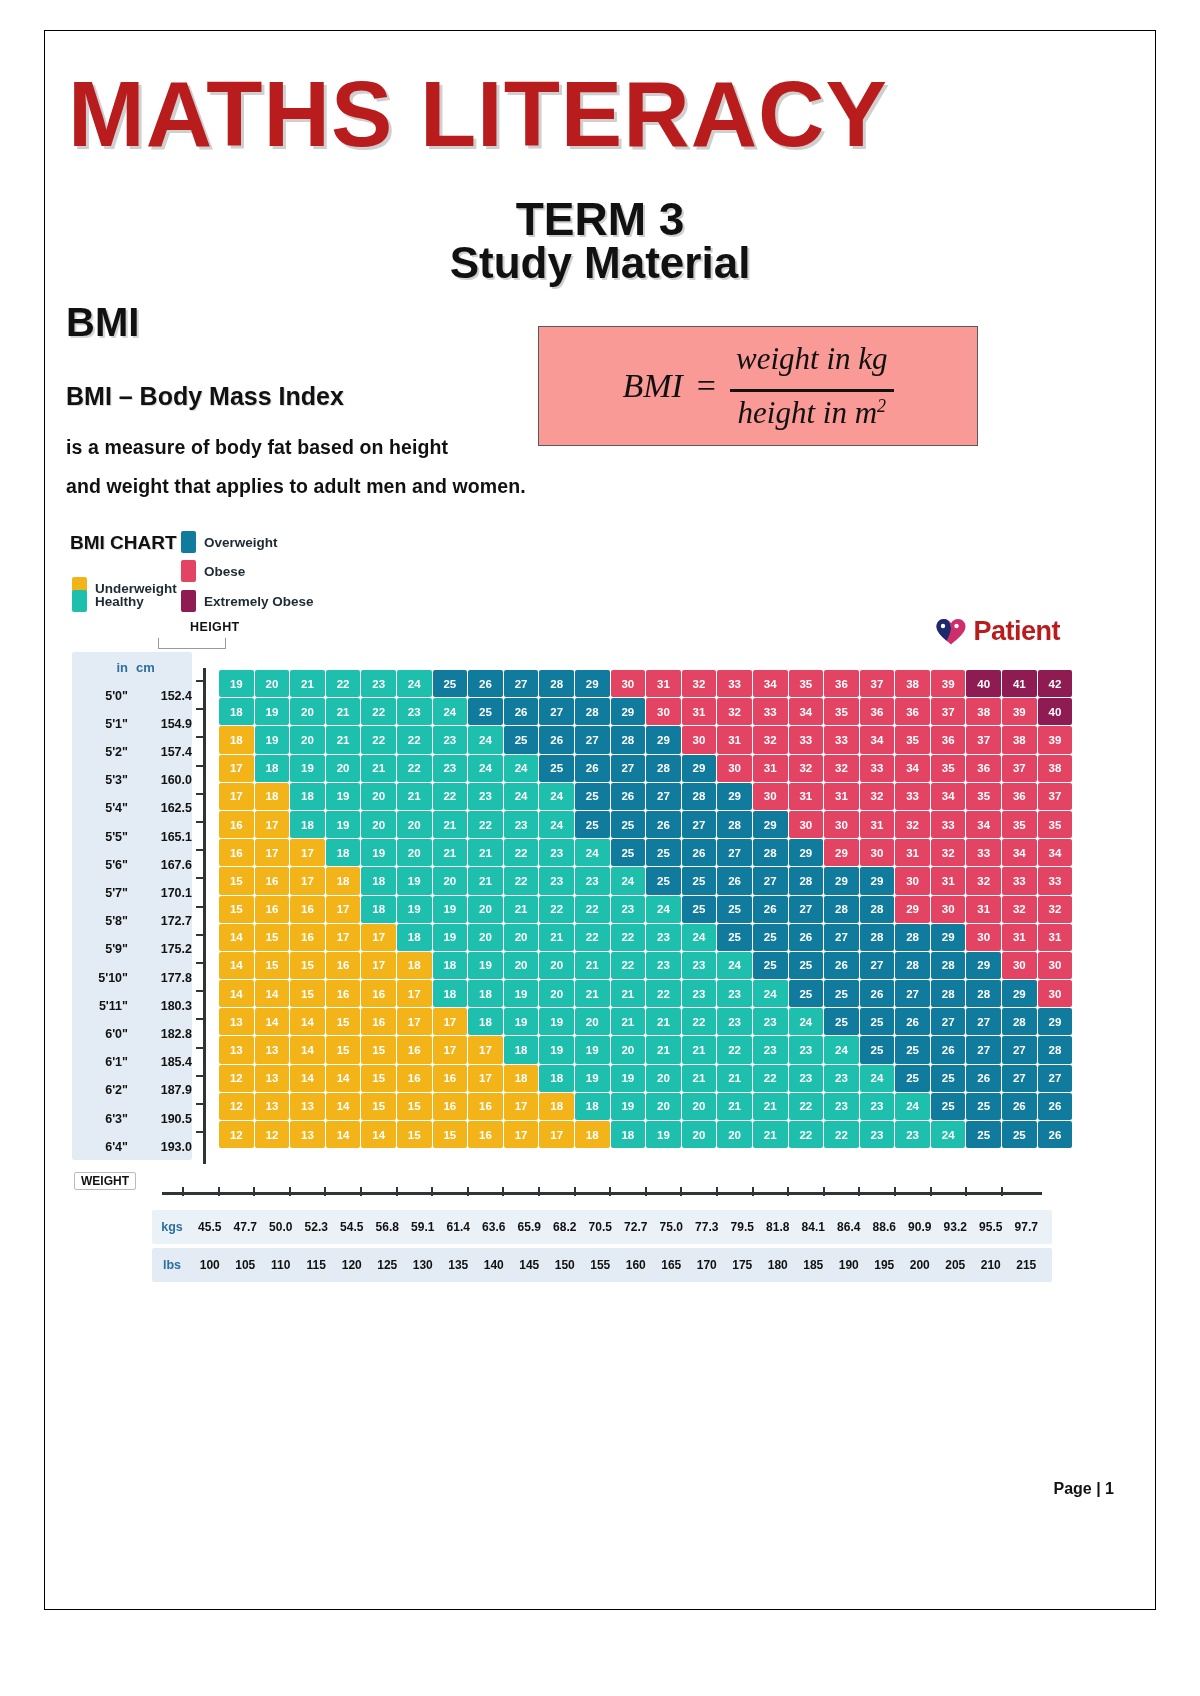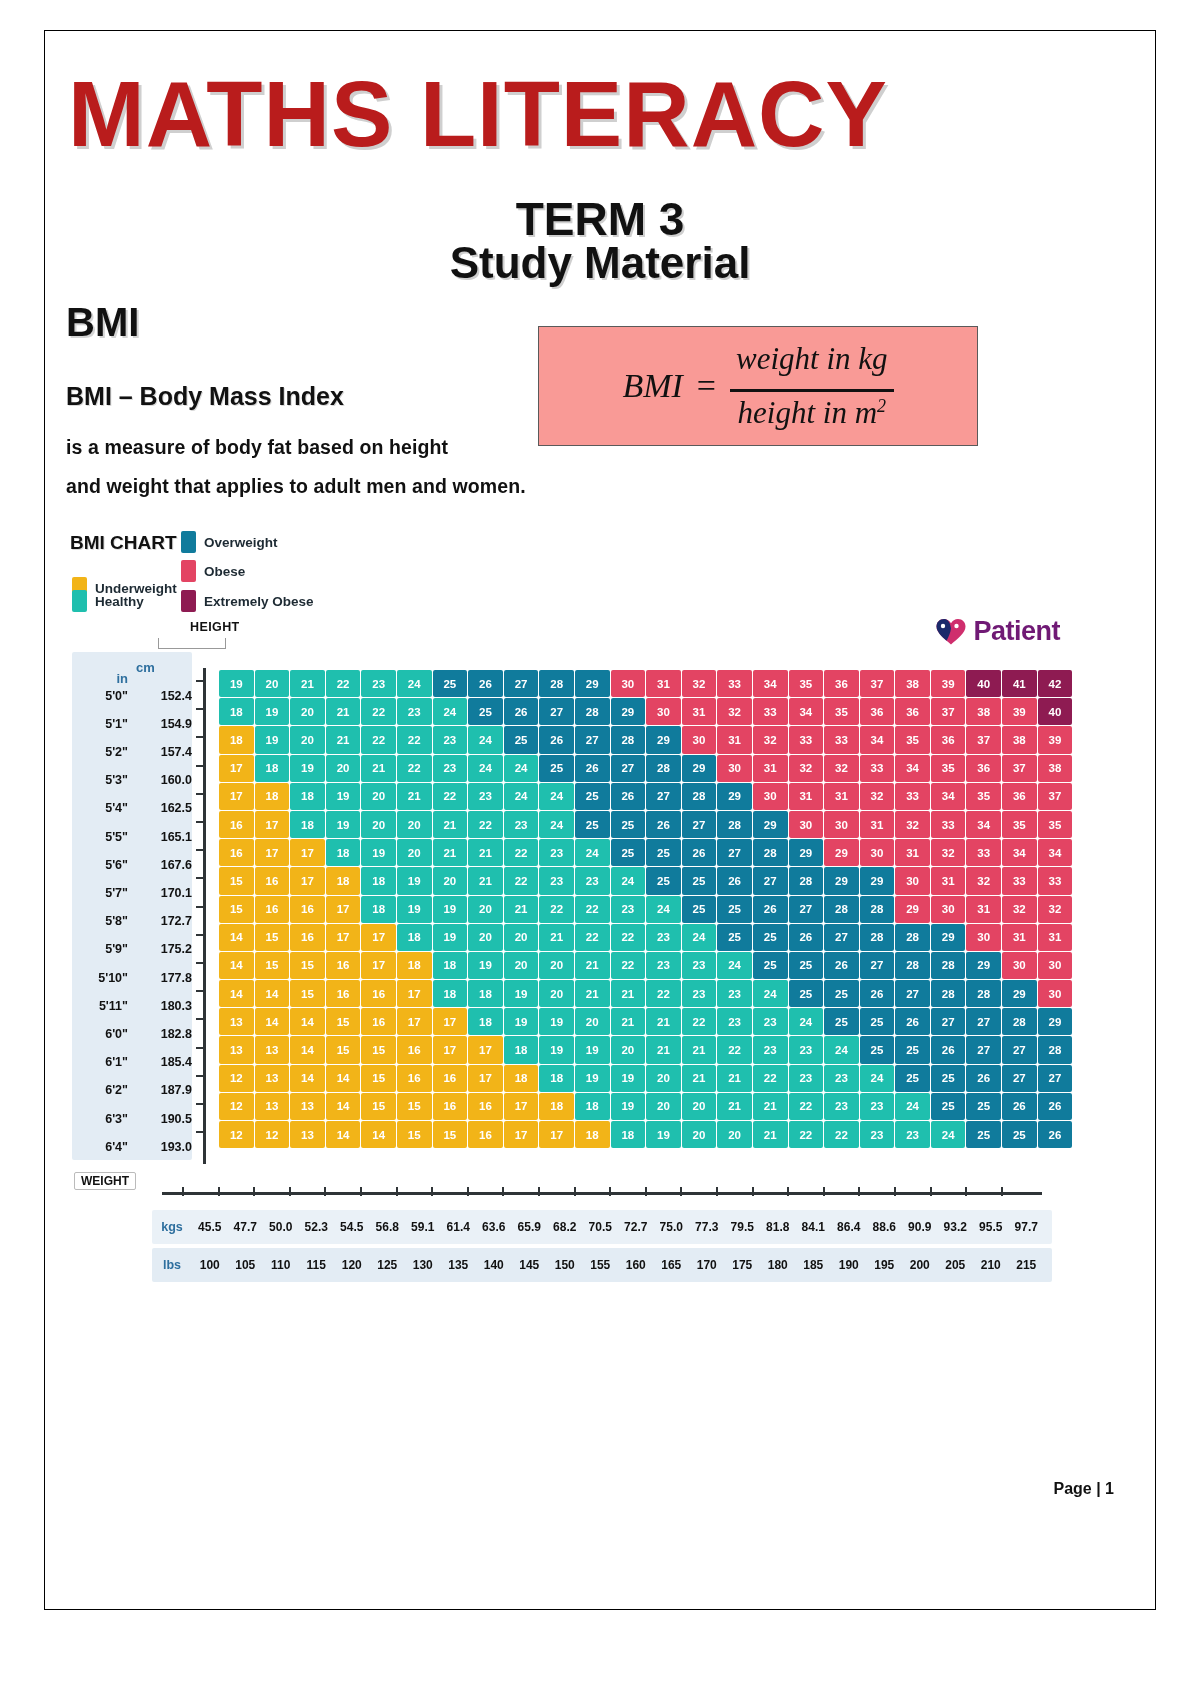--- a/index.html
+++ b/index.html
@@ -98,21 +98,21 @@
   .c-under{background:#f2b418;}
   .c-healthy{background:#1fbfae;}
   .c-over{background:#107b9c;}
   .c-obese{background:#e34463;}
   .c-extreme{background:#8e1b52;}
 
   
   .patient-logo{position:absolute;right:2px;top:88px;display:flex;align-items:center;gap:7px;}
   .heart{position:relative;width:30px;height:27px;}
   .heart svg{display:block;}
-  .patient-word{font-size:27px;font-weight:bold;color:#701a75;letter-spacing:-.5px;}
+  .patient-word{font-size:27px;font-weight:bold;color:#b91c1c;letter-spacing:-.5px;}
 
   .weight-label{position:absolute;left:12px;top:644px;font-size:12px;font-weight:bold;color:#111;
     border:1px solid #bbb;padding:1px 6px;border-radius:2px;}
   .axis-h{position:absolute;left:100px;top:664px;width:880px;height:3px;background:#2f3437;}
   .tick-h{position:absolute;top:659px;width:2px;height:9px;background:#2f3437;}
 
   .wscale{position:absolute;left:90px;top:682px;width:900px;}
   .wrow{display:flex;align-items:center;height:34px;border-radius:2px;}
   .wrow.kgs{background:#eaf1f7;}
   .wrow.lbs{background:#e3ecf4;margin-top:4px;}
@@ -182,21 +182,21 @@
           <path d="M8 1C3.6 1 0.5 4.3 0.5 8.4c0 5.2 5 9.8 10 14.3 2.2-4 4.1-8.2 4.5-12.5C13.6 2.7 11 1 8 1z" fill="#1b2a6b"></path>
           <circle cx="7" cy="8" r="2.2" fill="#ffffff"></circle>
           <circle cx="20.5" cy="8" r="2.2" fill="#ffffff"></circle>
         </svg>
       </span>
       <span class="patient-word">Patient</span>
     </div>
 
     <div class="hcol">
       <div class="hc-head">
-        <span class="hc-in" style="width:56px;text-align:right;margin-top:11px;">in</span>
+        <span class="hc-in" style="width:56px;text-align:right;">in</span>
         <span class="hc-cm" style="width:56px;text-align:left;padding-left:8px;">cm</span>
       </div>
       <div id="height-rows">
           <div class="hrow" style="top: 30px;">
             <span class="h-in">5'0"</span>
             <span class="h-cm">152.4</span>
           </div>
           <div class="hrow" style="top: 58.2px;">
             <span class="h-in">5'1"</span>
             <span class="h-cm">154.9</span>

